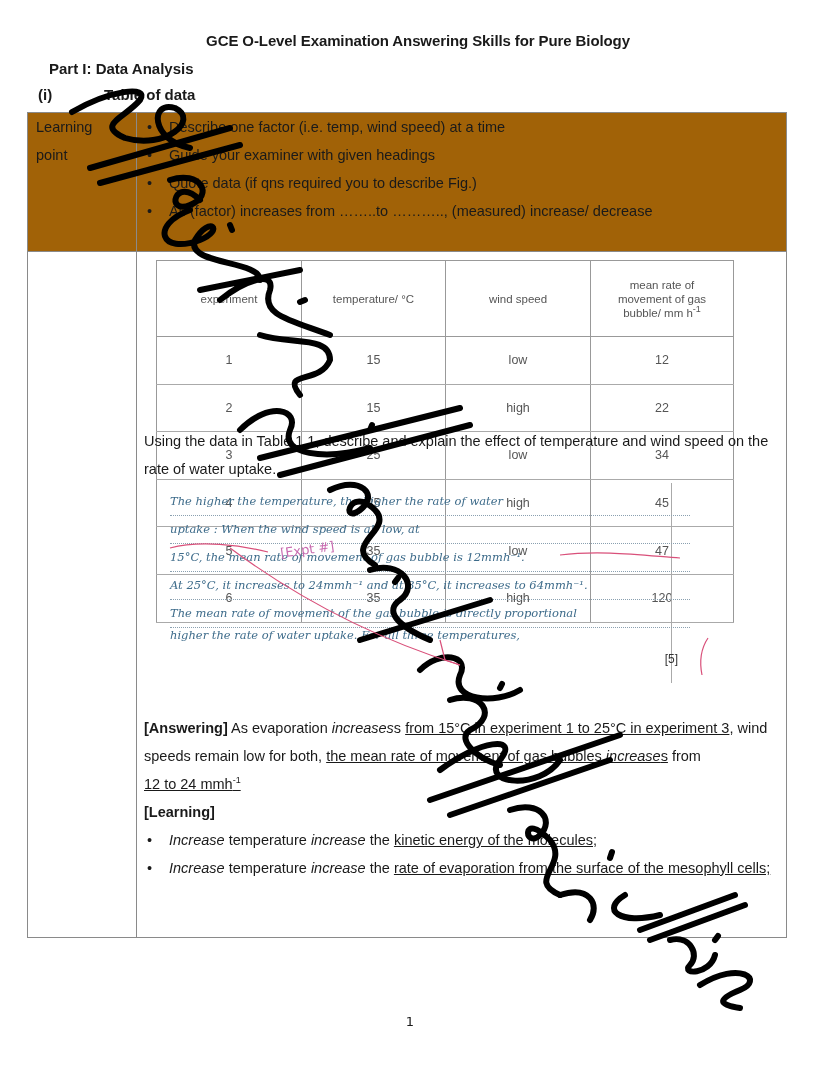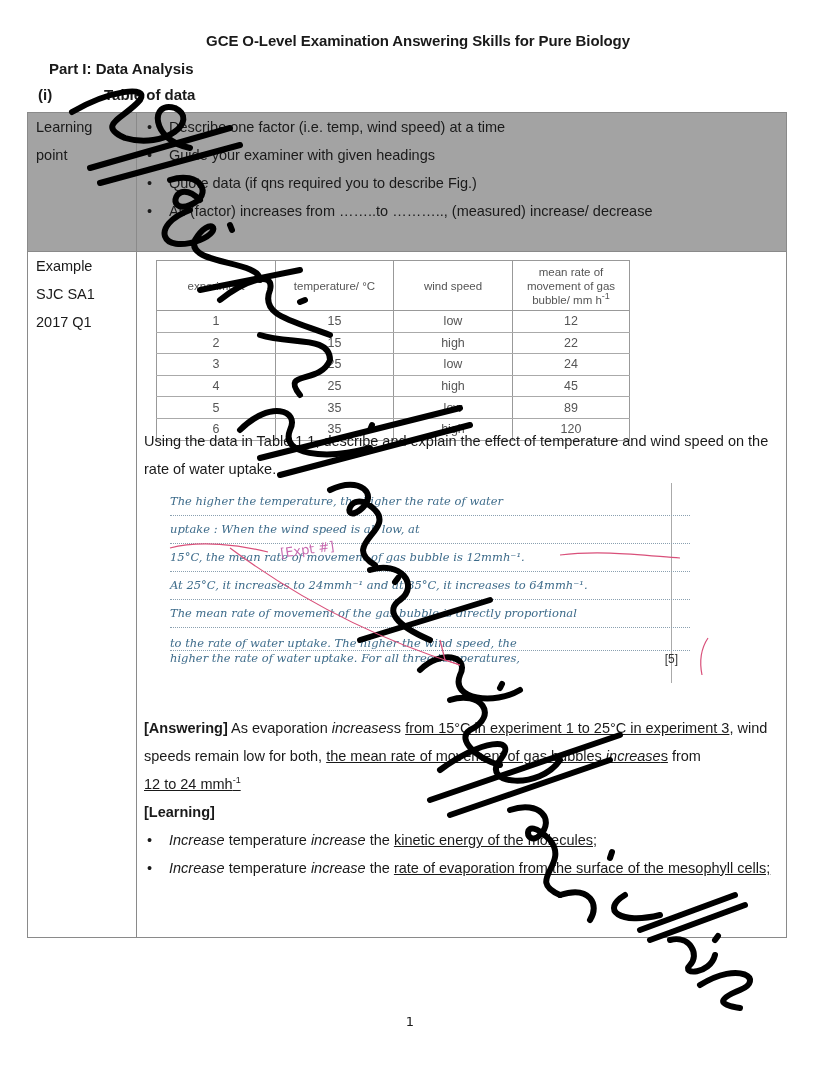--- a/index.html
+++ b/index.html
@@ -6,33 +6,33 @@
   body { width: 820px; height: 1080px; position: relative; overflow: hidden;
          font-family: "Liberation Sans", sans-serif; color: #1a1a1a; }
   .page-title { position: absolute; top: 32px; left: 8px; width: 820px; text-align: center;
                 font-weight: bold; font-size: 15px; letter-spacing: -0.1px; }
   .part-title { position: absolute; top: 60px; left: 27px; font-weight: bold; font-size: 15px; margin-left: 22px; }
   .section-title { position: absolute; top: 86px; left: 38px; font-weight: bold; font-size: 15px; }
   .section-title .num { display: inline-block; width: 66px; }
   .main-table { position: absolute; top: 112px; left: 27px; width: 760px; height: 826px;
                 border: 1px solid #8a8a8a; box-sizing: border-box; }
   .row { position: absolute; left: 0; width: 100%; box-sizing: border-box; }
-  .row-learning { top: 0; height: 139px; background: #a3a3a3; border-bottom: 1px solid #8a8a8a; }
+  .row-learning { top: 0; height: 139px; background: #a16207; border-bottom: 1px solid #8a8a8a; }
   .row-example { top: 139px; height: 686px; }
   .col-divider { position: absolute; top: 0; bottom: 0; left: 108px; width: 1px; background: #8a8a8a; }
   .left-label { position: absolute; left: 8px; top: 0; font-size: 14.5px; line-height: 28px; }
   .bullets { position: absolute; left: 116px; top: 0; margin: 0; padding: 0; list-style: none;
              font-size: 14.5px; line-height: 28px; }
   .bullets li { position: relative; padding-left: 25px; }
   .bullets li::before { content: "\2022"; position: absolute; left: 3px; }
   .bullets li.cont::before { content: ""; }
   .data-table { position: absolute; left: 128px; top: 8px; border-collapse: collapse;
                 font-size: 11.5px; color: #555; border: 1px solid #999; }
   .data-table th, .data-table td { border-left: 1px solid #999; border-right: 1px solid #999;
-                                   text-align: center; padding: 3px; font-weight: normal; }
+                                   text-align: center; padding: 16px; font-weight: normal; }
   .data-table th { height: 43px; border-bottom: 1px solid #999; line-height: 14px; }
   .data-table td { height: 14.6px; line-height: 14px; border-bottom: 1px solid #aaa; font-size: 12.5px; }
   .question { position: absolute; left: 116px; top: 175px; width: 640px; font-size: 14.5px; line-height: 28px; }
   .handwritten { position: absolute; left: 142px; top: 236px; width: 520px; height: 190px;
                  font-family: "DejaVu Serif", serif; font-style: italic; font-size: 11.5px;
                  color: #3d6b8a; line-height: 27px; }
   .handwritten .hw-line { border-bottom: 1px dotted #8aa0b0; white-space: nowrap; }
   .handwritten .marks { position: absolute; right: 12px; top: 158px; font-family: "Liberation Sans", sans-serif;
                         font-style: normal; color: #333; font-size: 12px; }
   .hw-margin { position: absolute; left: 643px; top: 231px; width: 1px; height: 200px; background: #aaa; }
@@ -65,25 +65,20 @@
     <ul class="bullets">
       <li>Describe one factor (i.e. temp, wind speed) at a time</li>
       <li>Guide your examiner with given headings</li>
       <li>Quote data (if qns required you to describe Fig.)</li>
       <li>As (factor) increases from ……..to ……….., (measured) increase/ decrease</li>
     </ul>
   </div>
 
   <div class="row row-example">
     <div class="col-divider"></div>
-    <div class="left-label">
-      <div>Example</div>
-      <div>SJC SA1</div>
-      <div>2017 Q1</div>
-    </div>
 
     <table class="data-table">
       <thead>
         <tr>
           <th style="width:112px">experiment</th>
           <th style="width:111px">temperature/ °C</th>
           <th style="width:112px">wind speed</th>
           <th style="width:110px">
             <div>mean rate of</div>
             <div>movement of gas</div>
@@ -101,53 +96,52 @@
         <tr>
           <td>2</td>
           <td>15</td>
           <td>high</td>
           <td>22</td>
         </tr>
         <tr>
           <td>3</td>
           <td>25</td>
           <td>low</td>
-          <td>24</td>
+          <td>34</td>
         </tr>
         <tr>
           <td>4</td>
           <td>25</td>
           <td>high</td>
           <td>45</td>
         </tr>
         <tr>
           <td>5</td>
           <td>35</td>
           <td>low</td>
-          <td>89</td>
+          <td>47</td>
         </tr>
         <tr>
           <td>6</td>
           <td>35</td>
           <td>high</td>
           <td>120</td>
         </tr>
       </tbody>
     </table>
 
     <div class="question">Using the data in Table 1.1, describe and explain the effect of temperature and wind speed on the rate of water uptake.</div>
 
     <div class="hw-margin"></div>
     <div class="handwritten">
       <div class="hw-line">The higher the temperature, the higher the rate of water</div>
       <div class="hw-line">uptake : When the wind speed is all low, at</div>
       <div class="hw-line">15°C, the mean rate of movement of gas bubble is 12mmh⁻¹.</div>
       <div class="hw-line">At 25°C, it increases to 24mmh⁻¹ and at 35°C, it increases to 64mmh⁻¹.</div>
       <div class="hw-line">The mean rate of movement of the gas bubble is directly proportional</div>
-      <div class="hw-line" style="line-height:14px;padding-top:8px;">to the rate of water uptake. The higher the wind speed, the</div>
       <div class="hw-line" style="line-height:14px;border-bottom:none;">higher the rate of water uptake. For all three temperatures,</div>
       <span class="marks">[5]</span>
       <span style="position:absolute;left:110px;top:48px;color:#c86bb0;font-style:normal;font-size:13px;transform:rotate(-8deg);font-family:'DejaVu Sans',sans-serif;">[Expt #]</span>
     </div>
 
     <div class="answer">
       <div>
         <b>[Answering]</b><span> As evaporation </span><i>increases</i><span>s </span><u>from 15°C in experiment 1 to 25°C in experiment 3</u><span>, wind speeds remain low for both, </span><u><span>the mean rate of movement of gas bubbles </span><i>increase</i><span>s</span></u><span> from</span>
         <br><u><span>12 to 24 mmh</span><sup>-1</sup></u>
       </div>

